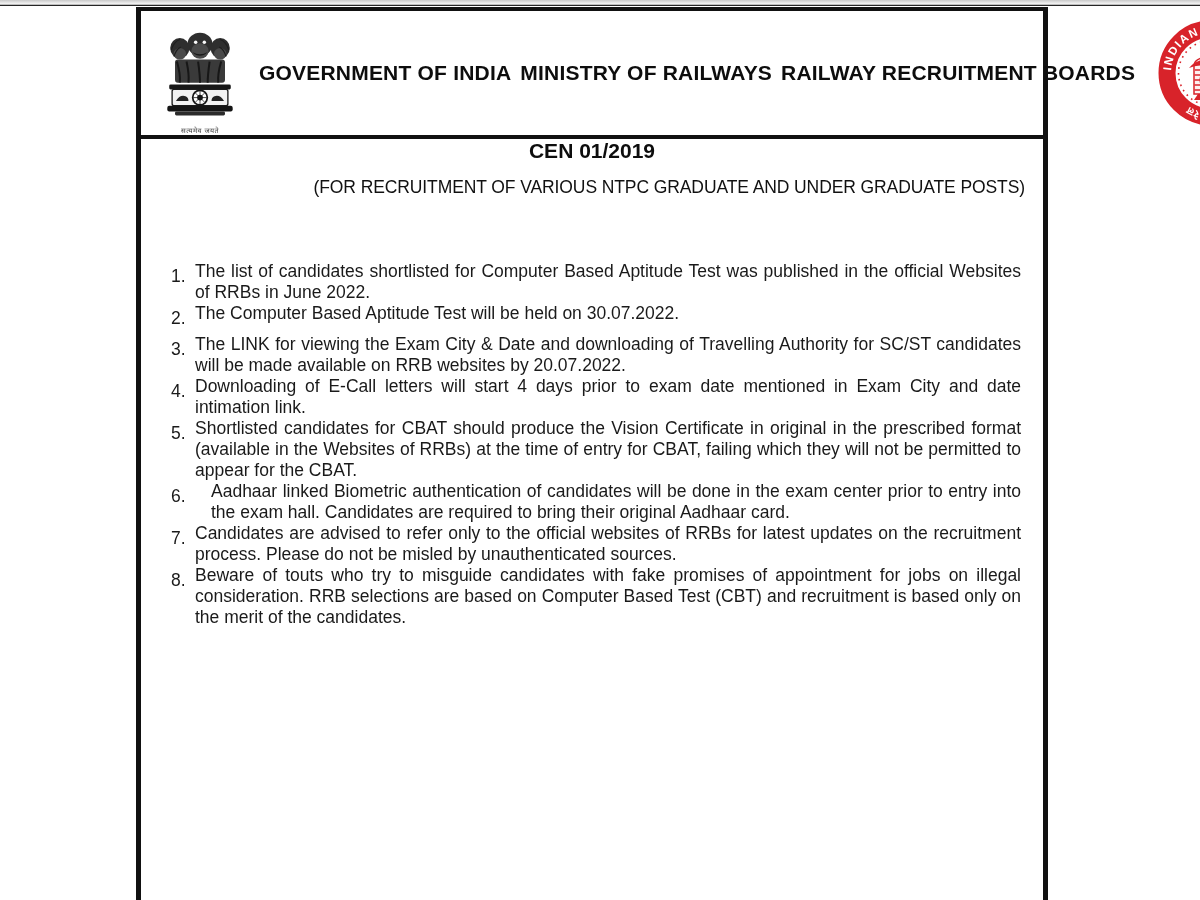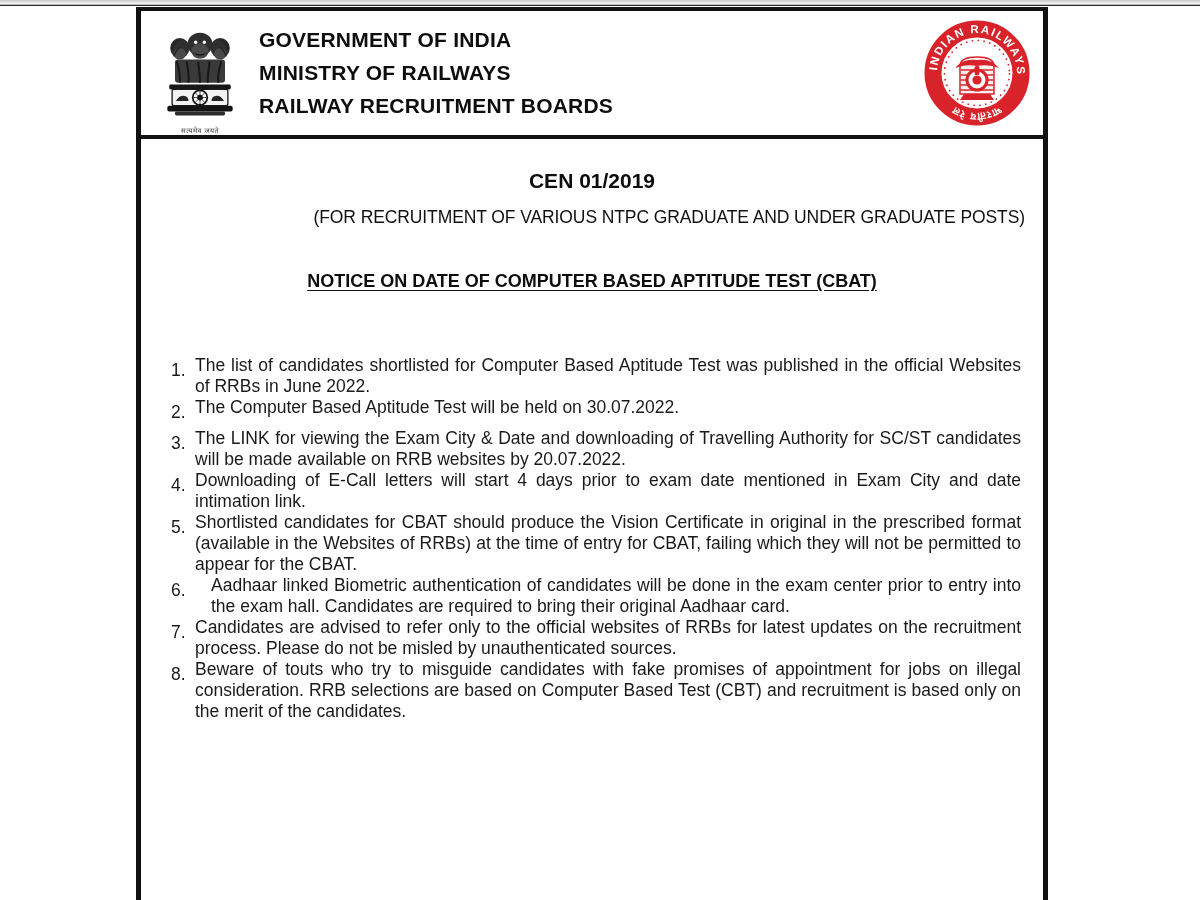--- a/index.html
+++ b/index.html
@@ -66,22 +66,21 @@
     color: #3a3a3a;
     letter-spacing: 0.4px;
     margin-top: 1px;
     filter: blur(0.3px);
     font-family: "DejaVu Sans", sans-serif;
   }
 
   #header-titles {
     flex: 1 1 auto;
     display: flex;
-    flex-direction: column;
-    align-items: flex-start;
+    align-items: flex-end;
     justify-content: center;
     gap: 9px;
     padding-right: 10px;
   }
   .header-title-line {
     font-size: 21px;
     font-weight: bold;
     color: #0d0d0d;
     letter-spacing: 0.2px;
     white-space: nowrap;
@@ -99,21 +98,20 @@
   
   #notice-body {
     padding: 0 18px;
   }
 
   #cen-number {
     text-align: center;
     font-size: 21px;
     font-weight: bold;
     color: #0d0d0d;
-    margin-top: 30px;
   }
   #cen-subtitle {
     text-align: right;
     font-size: 17.5px;
     color: #111111;
     margin-top: 14px;
     letter-spacing: -0.1px;
   }
   #notice-heading {
     text-align: center;
@@ -256,21 +254,20 @@
     </div>
 
   </div>
 
   <div id="notice-body">
 
     <div id="cen-number">CEN 01/2019</div>
 
     <div id="cen-subtitle">(FOR RECRUITMENT OF VARIOUS NTPC GRADUATE AND UNDER GRADUATE POSTS)</div>
 
-    <div id="notice-heading">NOTICE ON DATE OF COMPUTER BASED APTITUDE TEST (CBAT)</div>
 
     <ol id="points-list">
 
       <li class="point-row">
         <span class="point-number">1.</span>
         <span class="point-text">The list of candidates shortlisted for Computer Based Aptitude Test was published in the official Websites of RRBs in June 2022.</span>
       </li>
 
       <li class="point-row">
         <span class="point-number">2.</span>

